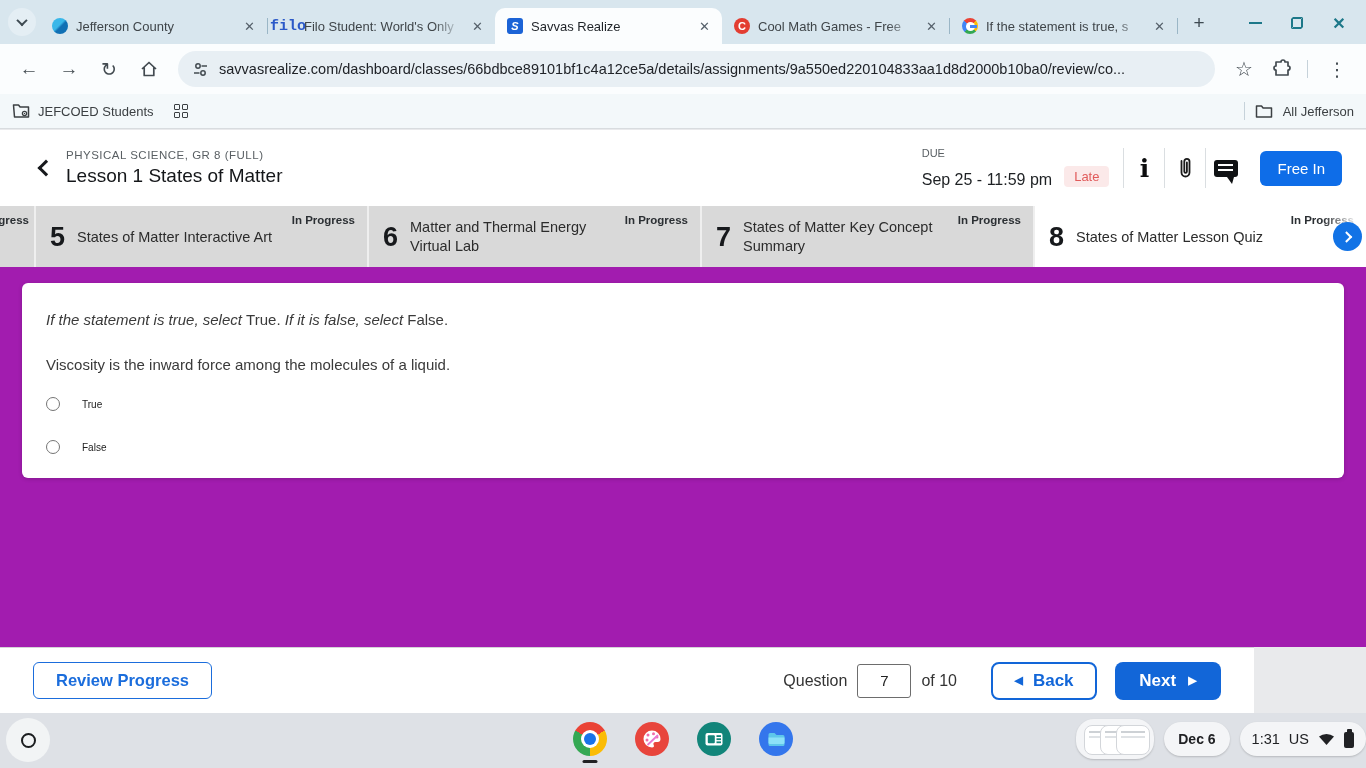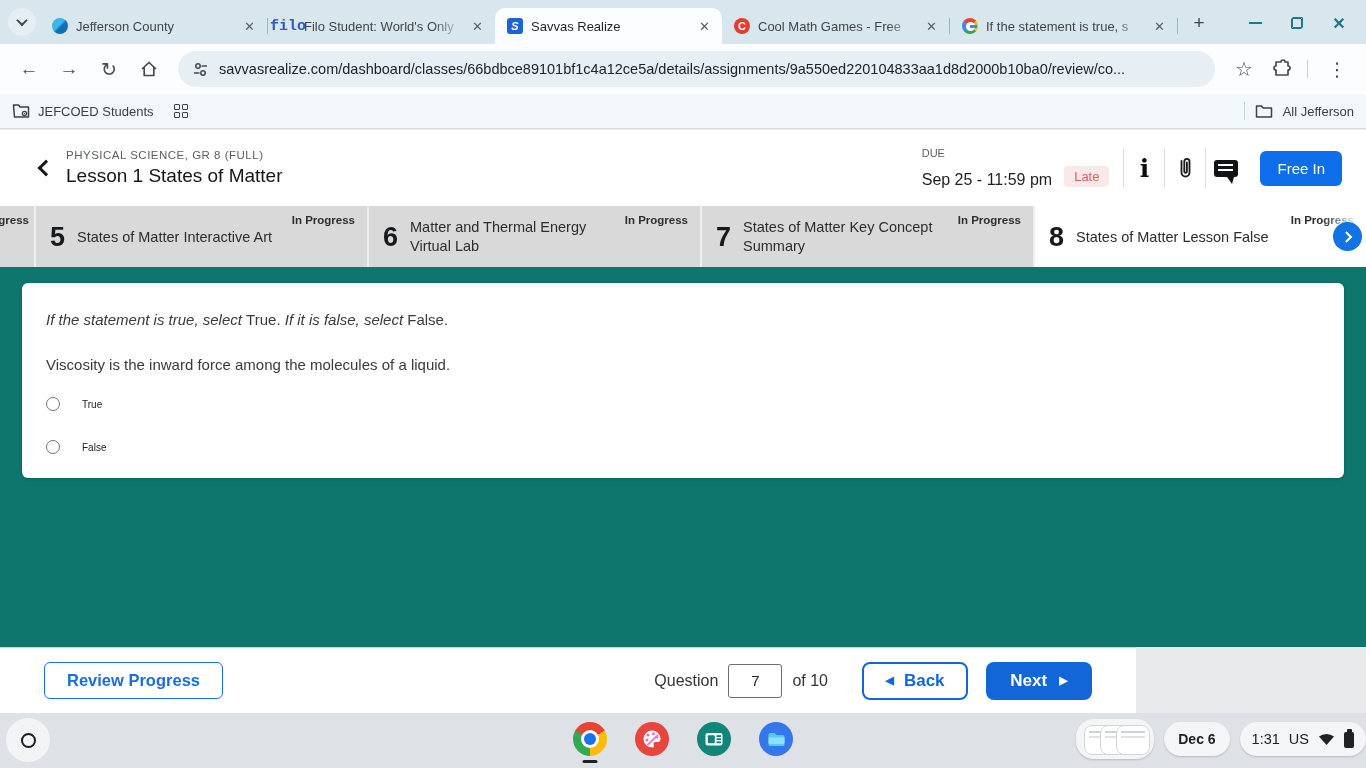--- a/index.html
+++ b/index.html
@@ -76,31 +76,31 @@
   .asn-item.active { background:#fff; border-right:none; flex:1; }
   .asn-num { font-size:27px; font-weight:600; color:#17191c; align-self:center; }
   .asn-title { font-size:14.5px; color:#2c2c2c; line-height:19px; max-width:215px; align-self:center; }
   .status { font-size:11.5px; font-weight:700; color:#2b2f33; }
   .asn-item .status { position:absolute; top:8px; right:12px; }
   .status.fade { -webkit-mask-image:linear-gradient(90deg,#000 50%,rgba(0,0,0,.14)); mask-image:linear-gradient(90deg,#000 50%,rgba(0,0,0,.14)); }
   .scroll-next { position:absolute; right:4px; top:16px; width:29px; height:29px; border-radius:50%; background:#1273e6; display:flex; align-items:center; justify-content:center; }
   .scroll-next .chevr { width:8px; height:8px; border-right:2.6px solid #fff; border-top:2.6px solid #fff; transform:rotate(45deg) translate(-1px,1px); }
 
   
-  .content { position:absolute; top:267px; left:0; width:1366px; height:380px; background:#0f766e; }
+  .content { position:absolute; top:267px; left:0; width:1366px; height:380px; background:#a21caf; }
   .qcard { position:absolute; left:22px; top:16px; width:1322px; height:195px; background:#fff; border-radius:6px; box-shadow:0 1px 4px rgba(0,0,0,.18); padding:28px 24px 0 24px; }
   .instr { font-size:15px; color:#3a3a3a; margin-bottom:28px; }
   .instr .it { font-style:italic; }
   .statement { font-size:15px; color:#3a3a3a; margin-bottom:24px; }
   .option { display:flex; align-items:center; gap:22px; margin-bottom:29px; }
   .radio { width:14px; height:14px; border:1.6px solid #757575; border-radius:50%; background:#fff; }
   .opt-label { font-size:10px; color:#222; }
 
   
-  .footbar { position:absolute; top:647px; left:0; width:1136px; height:66px; background:#fff; border-top:1px solid #d4d4d6; display:flex; align-items:center; padding:0 44px; }
+  .footbar { position:absolute; top:647px; left:0; width:1254px; height:66px; background:#fff; border-top:1px solid #d4d4d6; display:flex; align-items:center; padding:0 33px; }
   .review-btn { border:1.5px solid #1b6ddc; color:#1b6ddc; background:#fff; font-size:16.5px; font-weight:600; border-radius:6px; padding:8px 22px; }
   .foot-right { margin-left:auto; display:flex; align-items:center; gap:10px; }
   .q-label, .of-label { font-size:16px; color:#333; }
   .q-input { width:54px; height:34px; border:1.5px solid #6d6d6d; border-radius:3px; text-align:center; font-size:15px; color:#222; font-family:"Liberation Sans",sans-serif; }
   .of-label { margin-right:24px; }
   .back-btn { width:106px; height:38px; border:2px solid #1266d8; background:#fff; color:#1266d8; font-size:17px; font-weight:600; border-radius:8px; display:flex; align-items:center; justify-content:center; gap:10px; margin-right:8px; }
   .next-btn { width:106px; height:38px; border:none; background:#1266d8; color:#fff; font-size:17px; font-weight:600; border-radius:8px; display:flex; align-items:center; justify-content:center; gap:12px; }
   .tri { font-size:11px; }
 
   
@@ -274,21 +274,21 @@
       <span class="asn-title">Matter and Thermal Energy Virtual Lab</span>
       <span class="status">In Progress</span>
     </div>
     <div class="asn-item">
       <span class="asn-num">7</span>
       <span class="asn-title">States of Matter Key Concept Summary</span>
       <span class="status">In Progress</span>
     </div>
     <div class="asn-item active">
       <span class="asn-num">8</span>
-      <span class="asn-title">States of Matter Lesson False</span>
+      <span class="asn-title">States of Matter Lesson Quiz</span>
       <span class="status fade">In Progress</span>
     </div>
     <div class="scroll-next">
         <span class="chevr"></span>
       </div>
   </div>
 
   <div class="content">
     <div class="qcard">
       <div class="instr">

